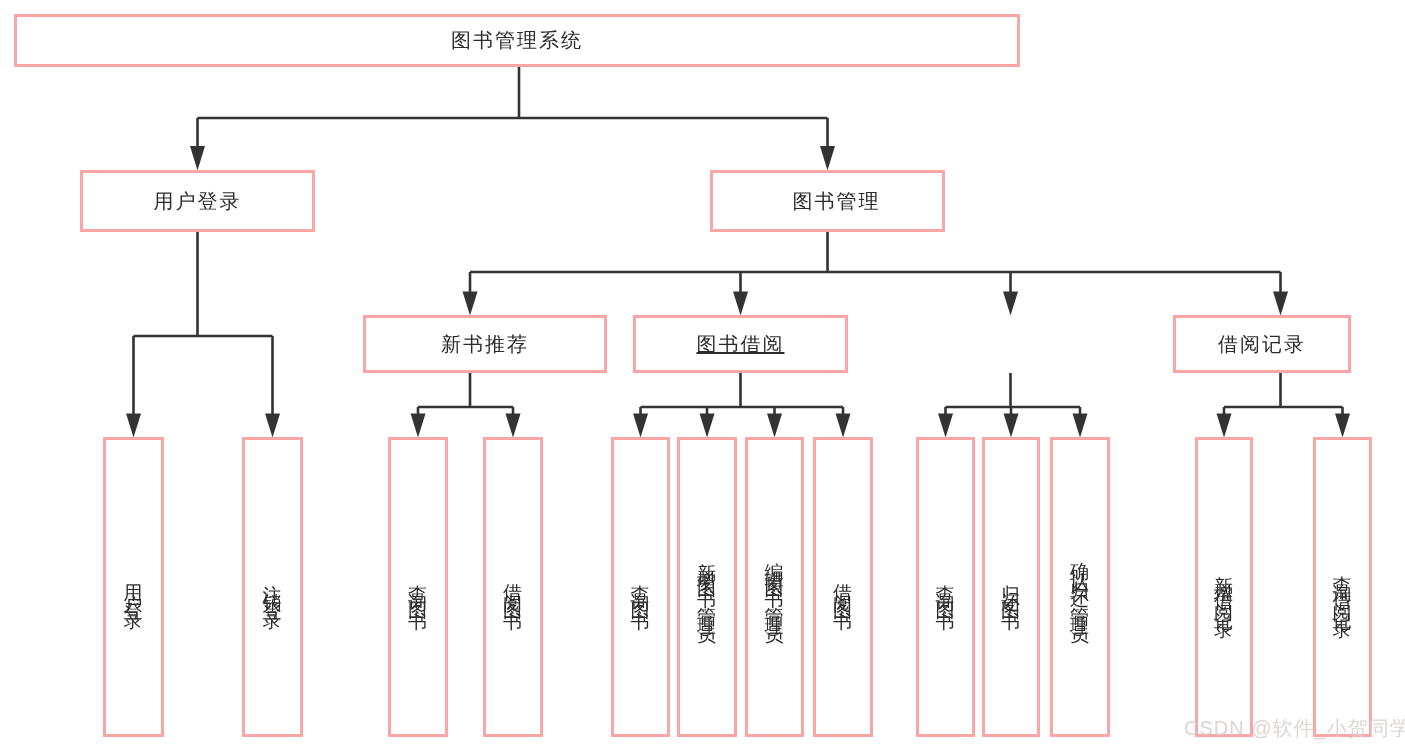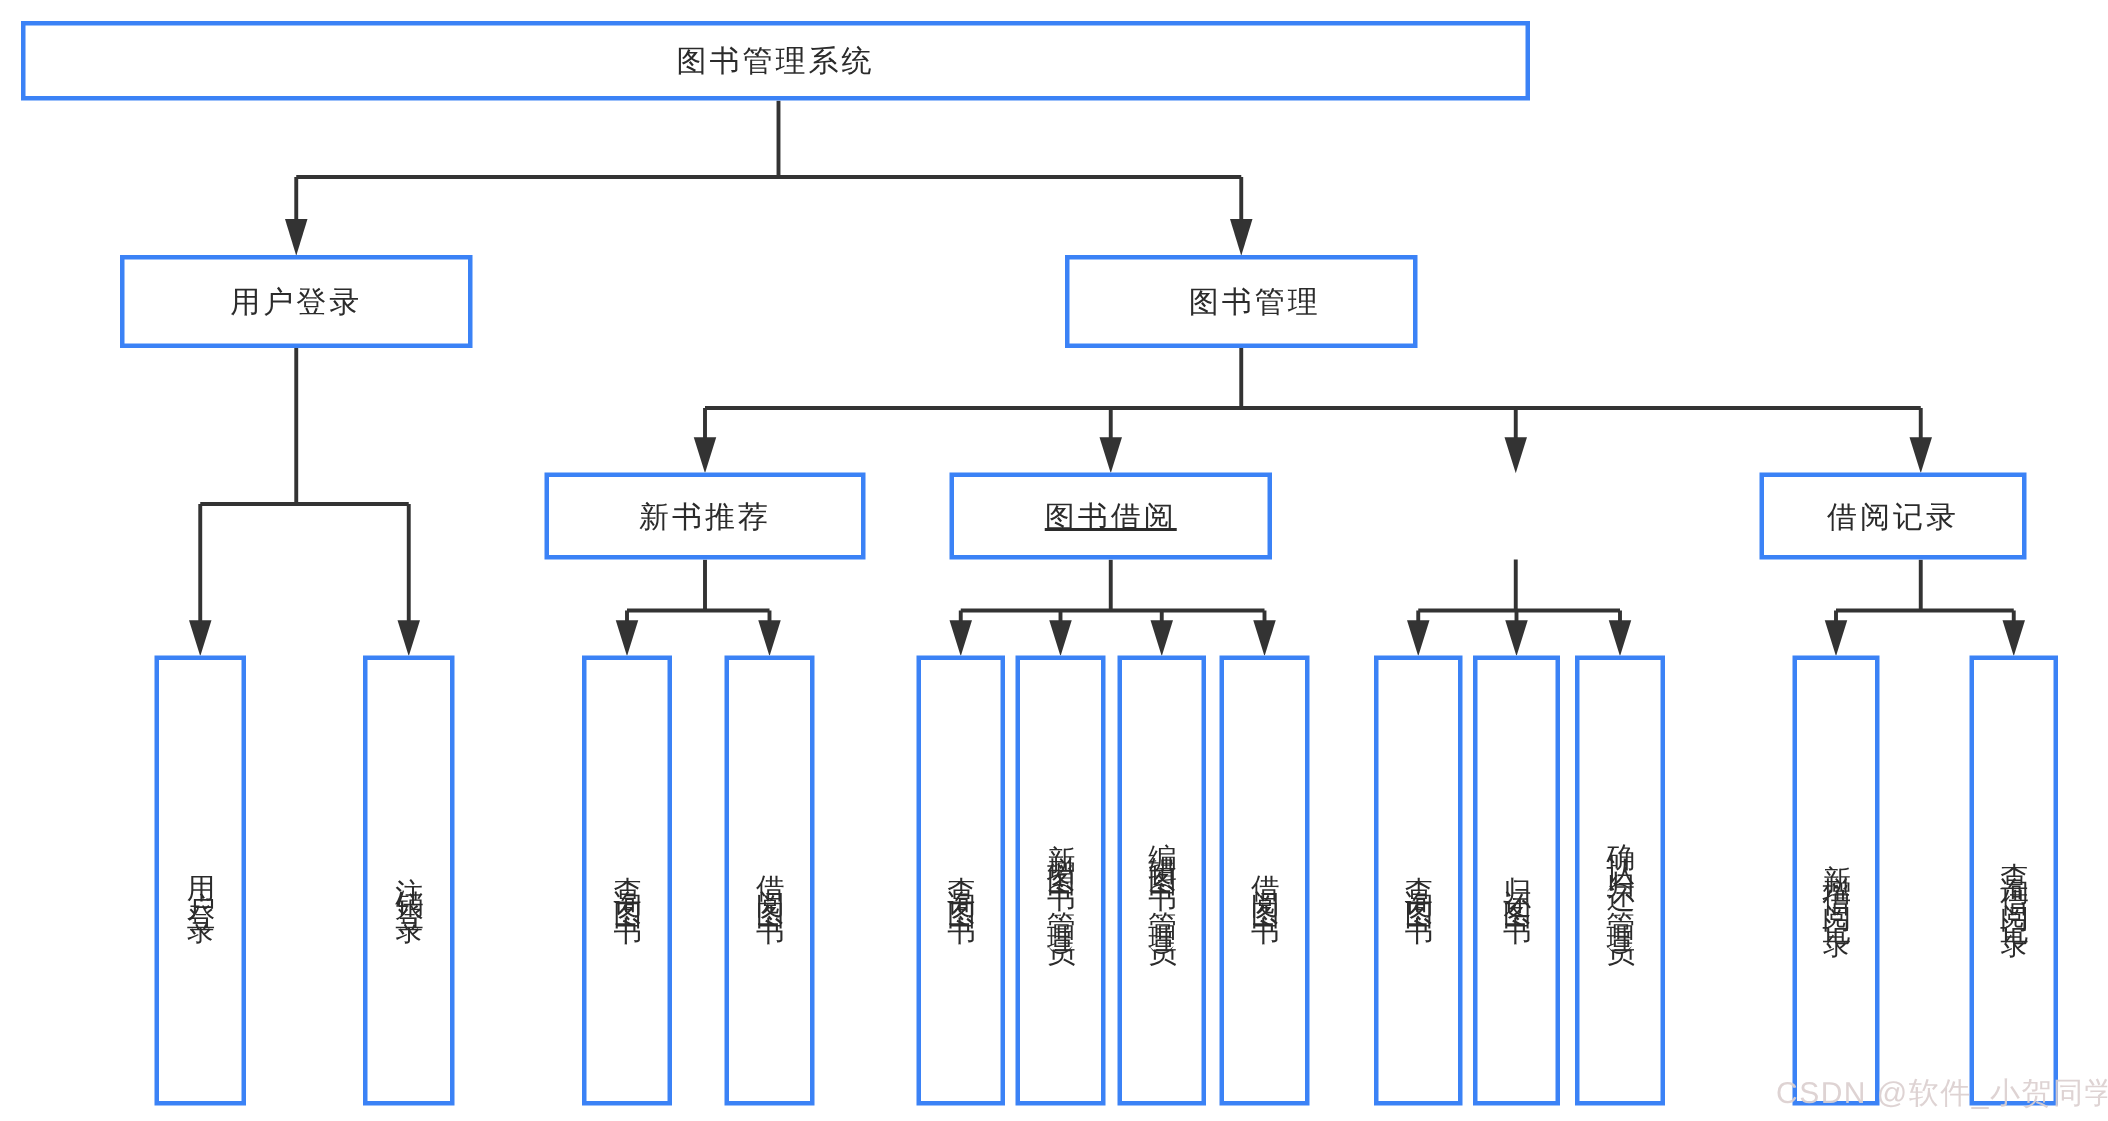--- a/index.html
+++ b/index.html
@@ -8,21 +8,21 @@
     width:1405px;height:747px;
     background:#ffffff;
     font-family:"Liberation Sans", "DejaVu Sans", sans-serif;
     overflow:hidden;
   }
   #wires{position:absolute;left:0;top:0;z-index:1;}
   .bx{
     position:absolute;
     box-sizing:border-box;
     background:#ffffff;
-    border:3px solid #3b82f6;
+    border:3px solid #fca5a5;
     display:flex;align-items:center;justify-content:center;
     color:#2b2b2b;
     z-index:2;
   }
   .hz .lbl{
     font-size:20px;
     letter-spacing:2px;
     white-space:nowrap;
   }
   .vt .lbl{
@@ -103,21 +103,21 @@
     <span class="lbl">图书管理系统</span>
   </div>
 
   <div class="bx hz" style="left:80px;top:170px;width:235px;height:62px;">
     <span class="lbl">用户登录</span>
   </div>
   <div class="bx hz" style="left:710px;top:170px;width:235px;height:62px;padding-left:18px;">
     <span class="lbl">图书管理</span>
   </div>
 
-  <div class="bx hz" style="left:363px;top:315px;width:214px;height:58px;">
+  <div class="bx hz" style="left:363px;top:315px;width:244px;height:58px;">
     <span class="lbl">新书推荐</span>
   </div>
   <div class="bx hz" style="left:633px;top:315px;width:215px;height:58px;text-decoration:underline;">
     <span class="lbl">图书借阅</span>
   </div>
   <div class="bx hz" style="left:1173px;top:315px;width:178px;height:58px;">
     <span class="lbl">借阅记录</span>
   </div>
 
   <div class="bx vt" style="left:103px;top:437px;width:61px;height:300px;">

